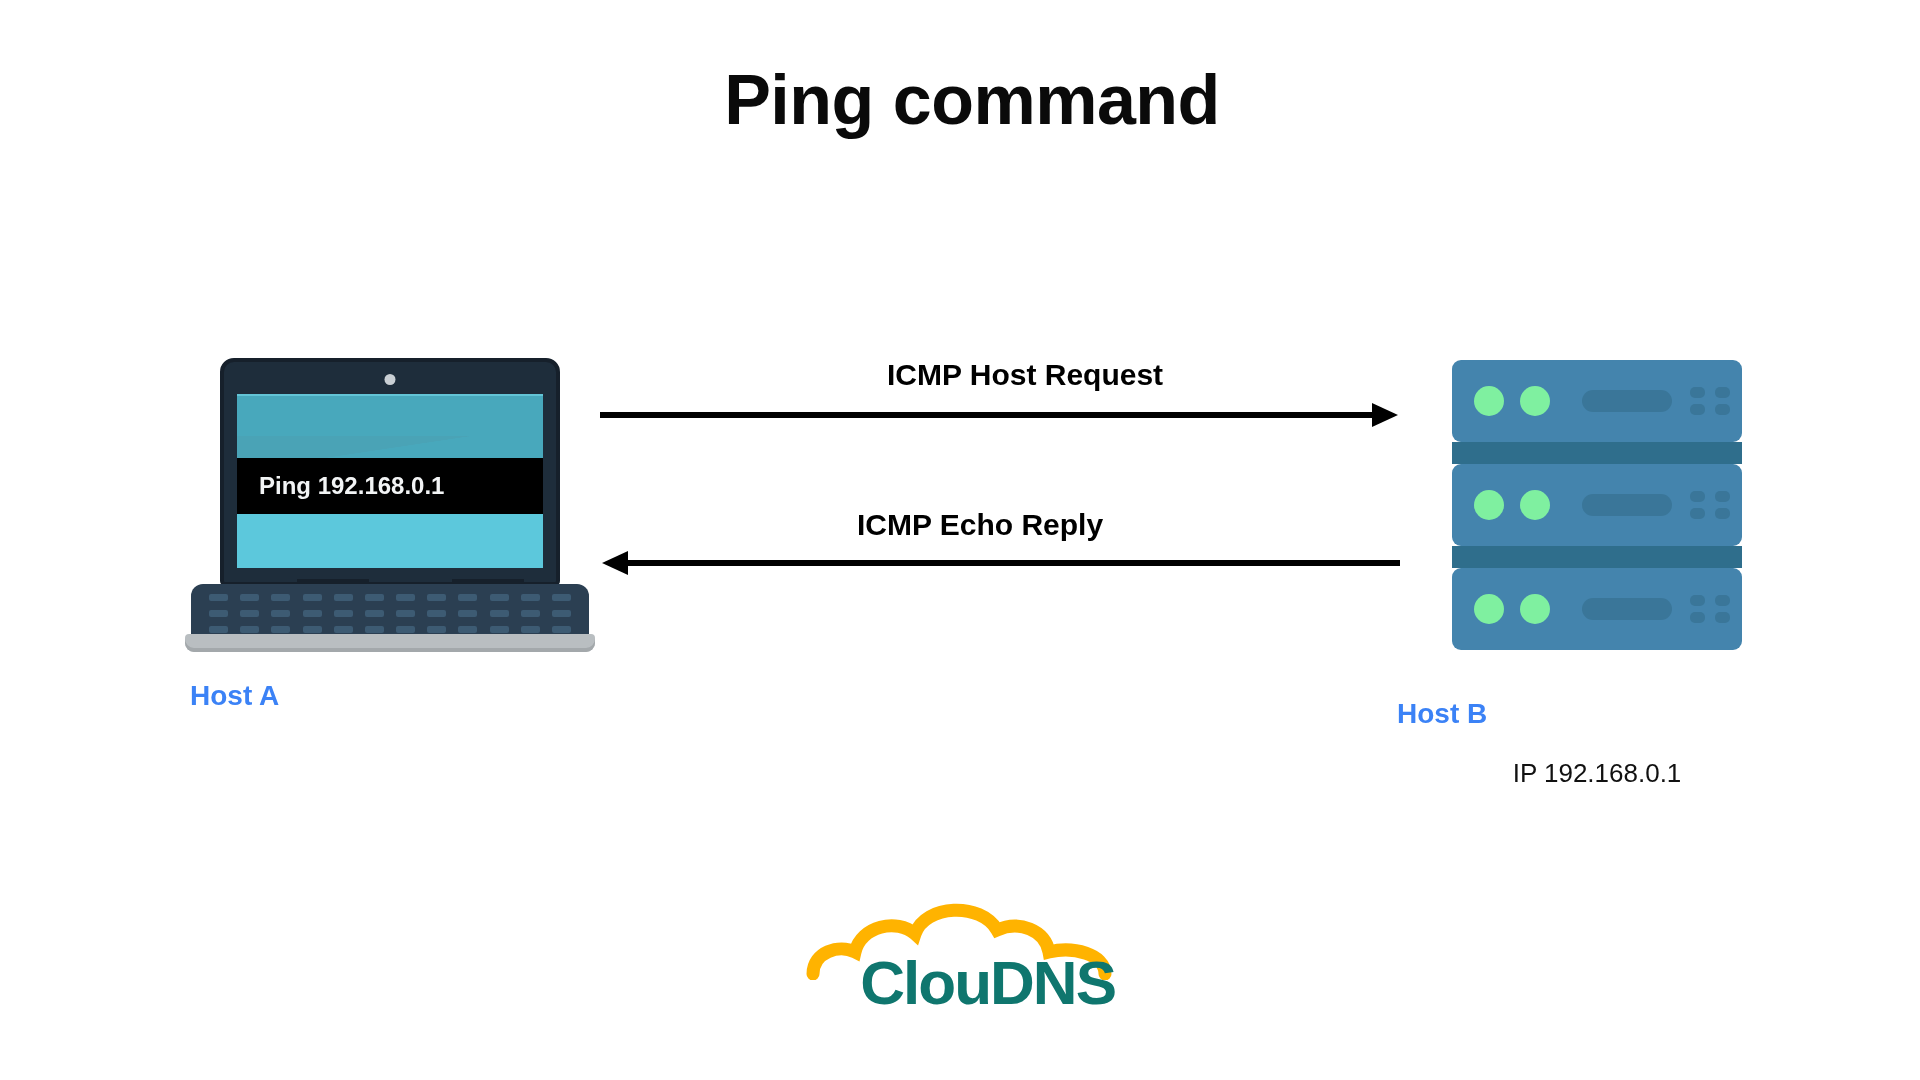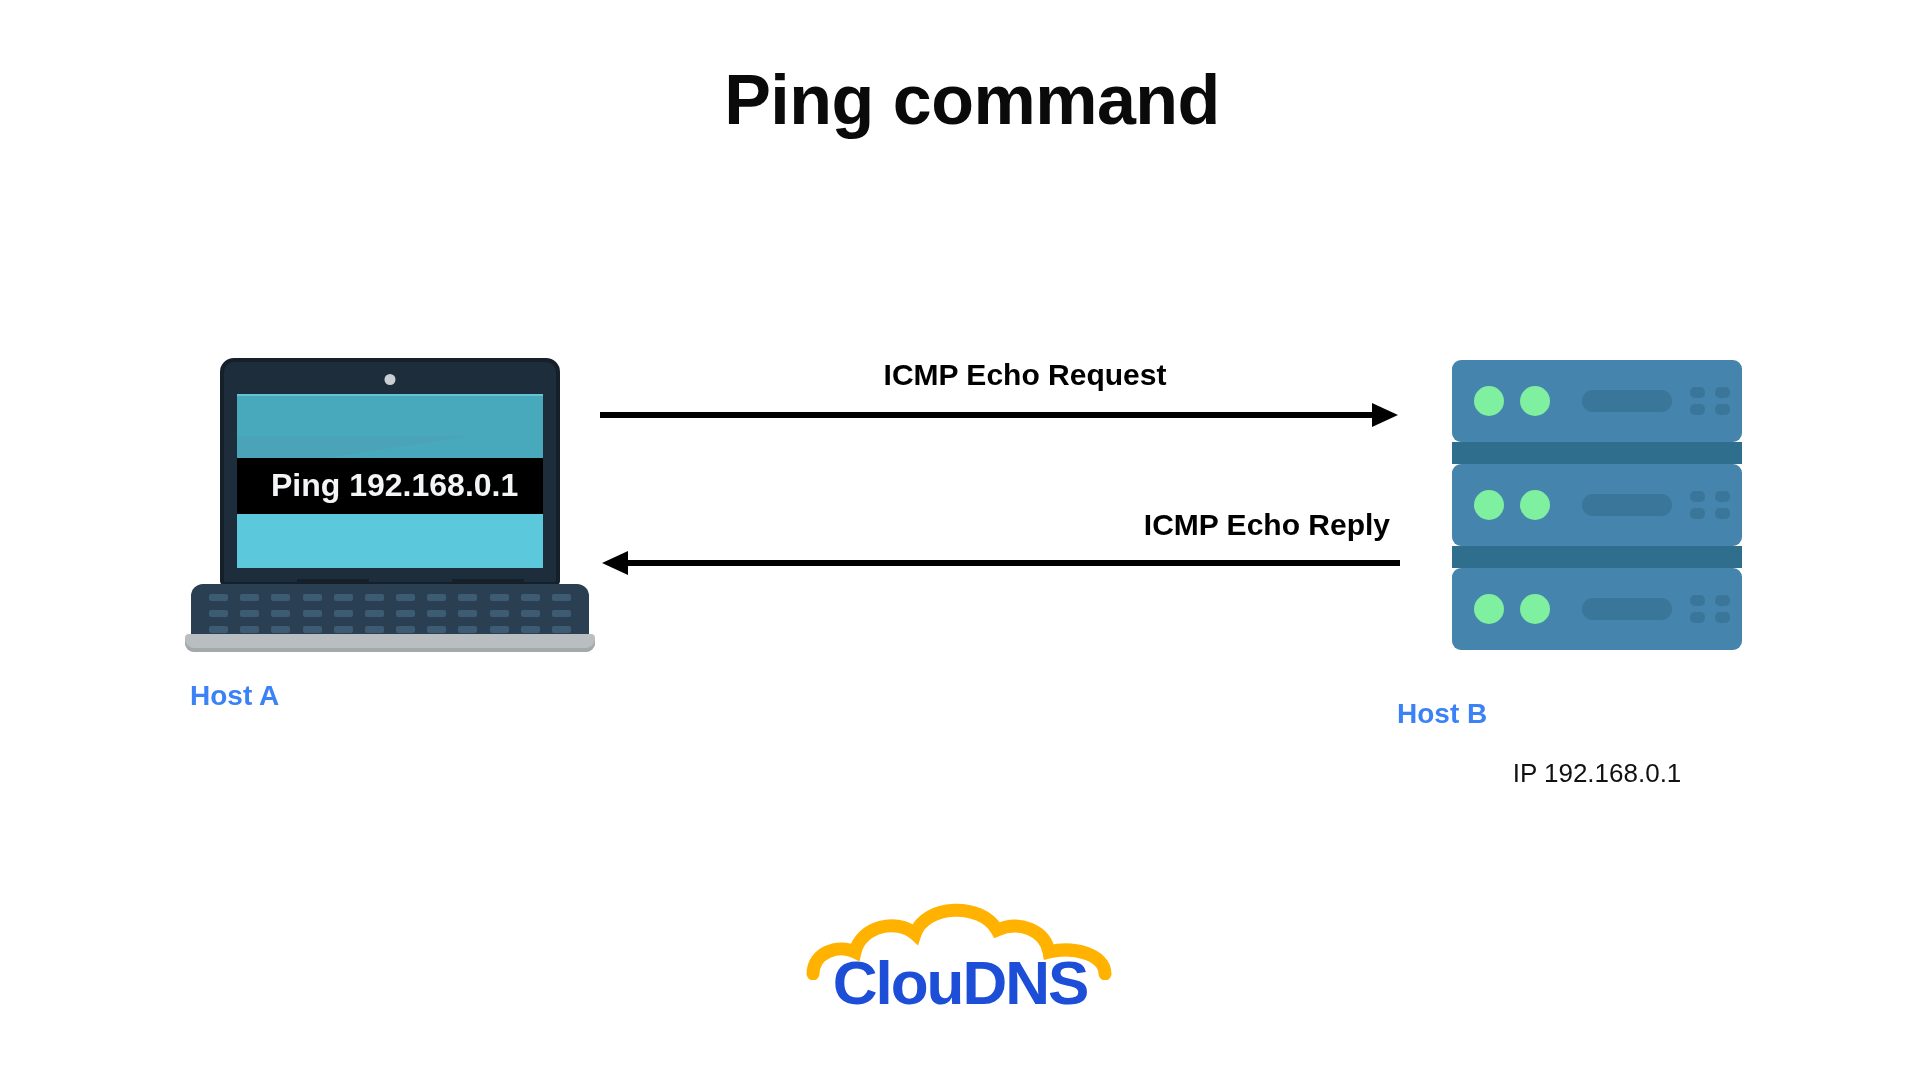--- a/index.html
+++ b/index.html
@@ -92,24 +92,23 @@
     top: 36%;
     height: 56px;
     background: #000000;
     display: flex;
     align-items: center;
     padding-left: 22px;
     box-sizing: border-box;
   }
   #terminal-text {
     color: #f2f4f5;
-    font-size: 32px;
+    font-size: 24px;
     font-weight: 700;
     white-space: nowrap;
-    margin-left: 12px;
   }
   .hinge-notch {
     position: absolute;
     top: 221px;
     width: 72px;
     height: 14px;
     background: #16202b;
     border-radius: 0 0 8px 8px;
   }
   #hinge-notch-left  { left: 112px; }
@@ -252,21 +251,21 @@
   
   #arrow-request-label, #arrow-reply-label {
     position: absolute;
     width: 820px;
     text-align: center;
     font-size: 30px;
     font-weight: 700;
     color: #000;
   }
   #arrow-request-label { left: 615px; top: 358px; }
-  #arrow-reply-label   { left: 570px; top: 508px; text-align: right; }
+  #arrow-reply-label   { left: 570px; top: 508px; }
 
   .arrow-svg {
     position: absolute;
   }
   #arrow-request-svg { left: 600px; top: 400px; }
   #arrow-reply-svg   { left: 600px; top: 548px; }
 
   
   #cloudns-logo {
     position: absolute;
@@ -279,25 +278,25 @@
   #cloudns-cloud {
     position: absolute;
     left: 0;
     top: 0;
   }
   #cloudns-wordmark {
     position: absolute;
     left: 0;
     top: 52px;
     width: 310px;
-    text-align: center;
+    text-align: right;
     font-size: 62px;
     font-weight: 700;
     letter-spacing: -2px;
-    color: #1d4ed8;
+    color: #0f766e;
     line-height: 1;
   }
 </style>
 </head>
 <body>
 
 <div id="page-title">Ping command</div>
 
 <div id="host-a">
 
@@ -406,21 +405,21 @@
       <div class="dot"></div>
       <div class="dot"></div>
       <div class="dot"></div>
     </div>
   </div>
 </div>
 
 <div class="node-label" id="host-b-label">Host B</div>
 <div id="host-b-ip">IP 192.168.0.1</div>
 
-<div id="arrow-request-label">ICMP Echo Request</div>
+<div id="arrow-request-label">ICMP Host Request</div>
 <svg class="arrow-svg" id="arrow-request-svg" width="800" height="30" viewBox="0 0 800 30">
   <line x1="0" y1="15" x2="780" y2="15" stroke="#000000" stroke-width="6"></line>
   <path d="M 772 3 L 798 15 L 772 27 Z" fill="#000000"></path>
 </svg>
 
 <div id="arrow-reply-label">ICMP Echo Reply</div>
 <svg class="arrow-svg" id="arrow-reply-svg" width="800" height="30" viewBox="0 0 800 30">
   <line x1="20" y1="15" x2="800" y2="15" stroke="#000000" stroke-width="6"></line>
   <path d="M 28 3 L 2 15 L 28 27 Z" fill="#000000"></path>
 </svg>

